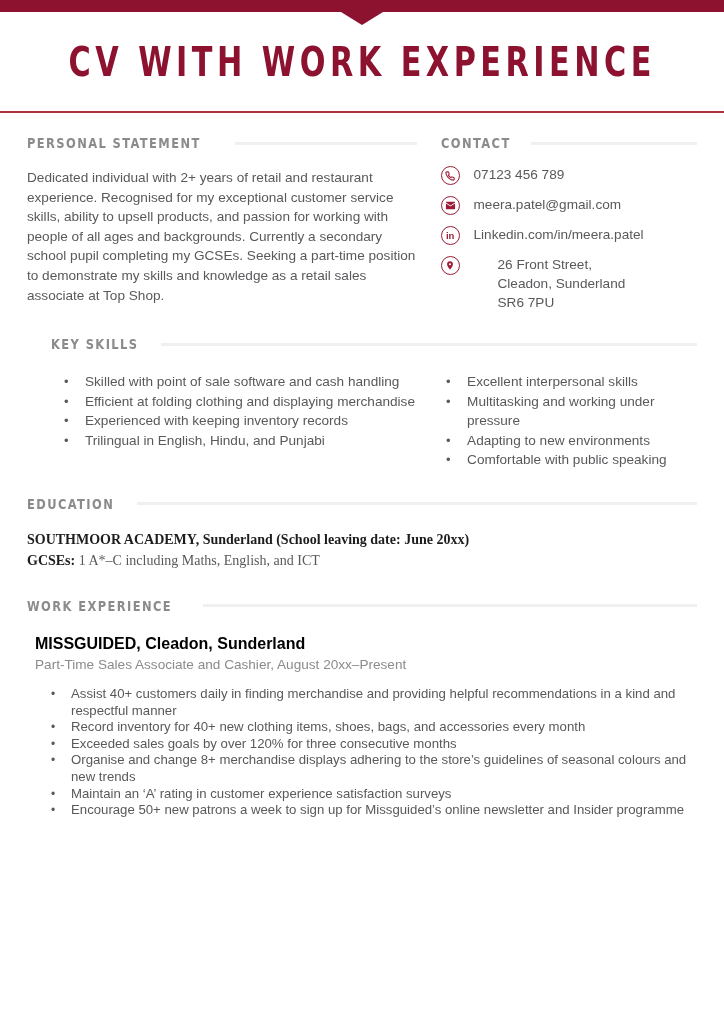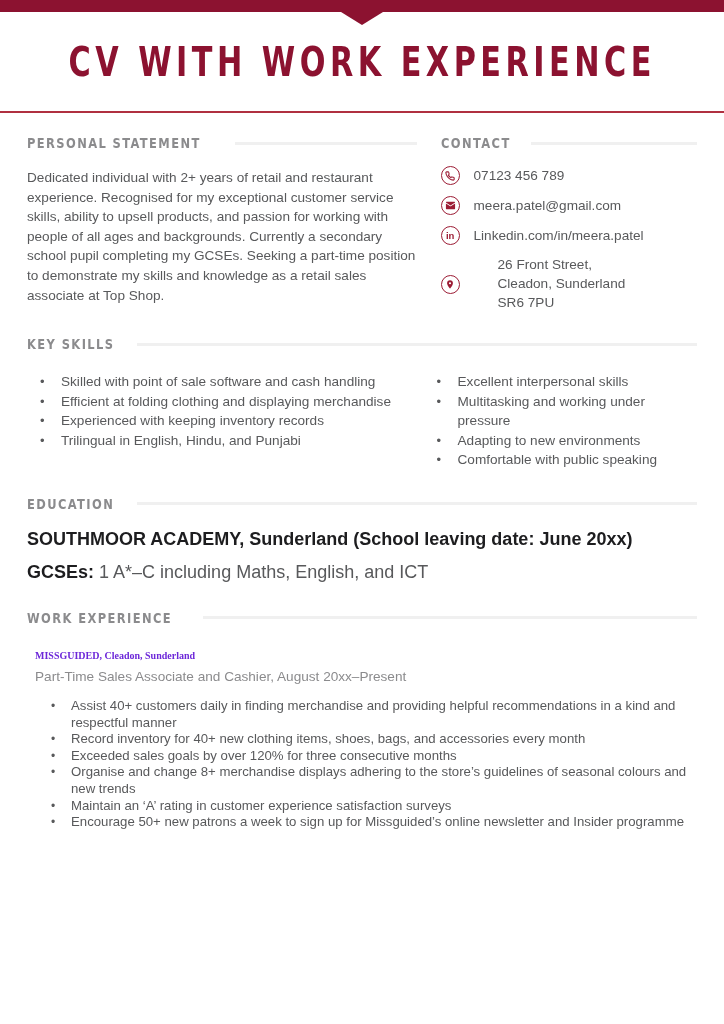--- a/index.html
+++ b/index.html
@@ -93,21 +93,21 @@
     font-size: 13.6px;
     line-height: 19.6px;
     color: #58595b;
     margin-top: 17px;
   }
 
   
   .contact-list { margin-top: 14px; }
   .contact-row {
     display: flex;
-    align-items: center;
+    align-items: flex-start;
     margin-bottom: 10px;
   }
   .ico {
     width: 19px;
     height: 19px;
     flex: 0 0 19px;
     border: 1.4px solid #9c1c35;
     border-radius: 50%;
     margin-right: 14px;
     margin-top: 1px;
@@ -156,42 +156,42 @@
     left: -21px;
     top: 0;
     color: #58595b;
     font-size: 13px;
   }
   .skills-col-b ul.bullets { padding-left: 17px; }
 
   
   .edu-block { margin-top: 18px; }
   .edu-line {
-    font-size: 18px;
+    font-size: 14px;
     line-height: 19px;
-    margin-top: 14px;
-    color: #58595b;
+    margin-top: 2px;
+    color: #58595b;
+    font-family: Liberation Serif, serif;
   }
   .edu-line .strong {
     font-weight: bold;
     color: #1d1d1f;
   }
 
   
   .work-block { margin-top: 20px; }
   .job-head {
     margin-top: 19px;
     padding-left: 8px;
   }
   .job-company {
-    font-size: 10px;
-    font-weight: bold;
-    color: #6d28d9;
+    font-size: 16px;
+    font-weight: bold;
+    color: #000000;
     line-height: 19px;
-    font-family: Liberation Serif, serif;
   }
   .job-role {
     font-size: 13.6px;
     color: #8b8b8d;
     line-height: 19px;
     margin-top: 2px;
   }
   .job-bullets { margin-top: 12px; }
   .job-bullets ul.bullets { padding-left: 44px; }
   .job-bullets ul.bullets li {
@@ -271,21 +271,21 @@
             <span class="line">26 Front Street,</span>
             <span class="line">Cleadon, Sunderland</span>
             <span class="line">SR6 7PU</span>
           </span>
         </div>
 
       </div>
     </div>
   </div>
 
-  <div style="margin-top:14px;">
+  <div style="margin-top:14px;margin-left:24px;">
     <div class="sec-head">
       <span class="label">KEY SKILLS</span>
       <span class="rule"></span>
     </div>
 
     <div class="skills-wrap">
       <div class="skills-col-a">
         <ul class="bullets">
           <li>Skilled with point of sale software and cash handling</li>
           <li>Efficient at folding clothing and displaying merchandise</li>

